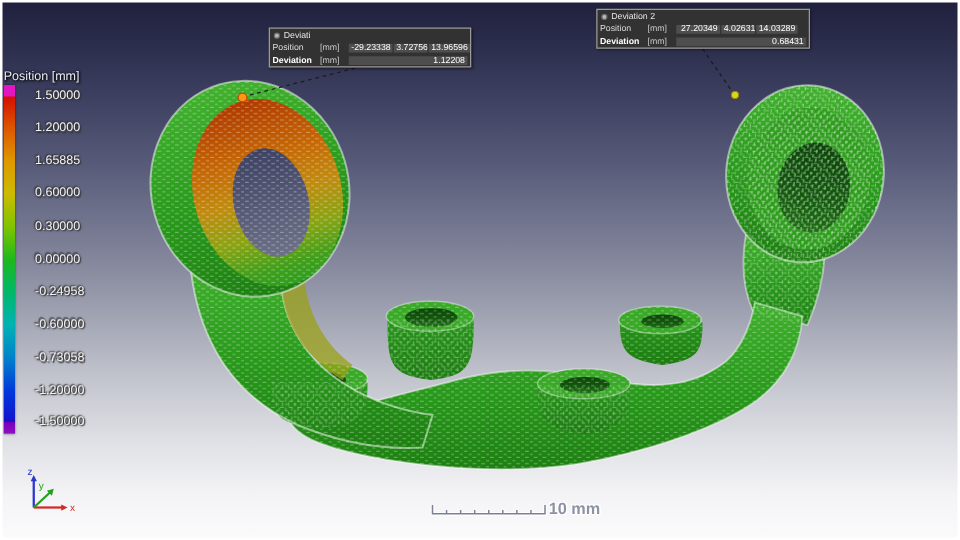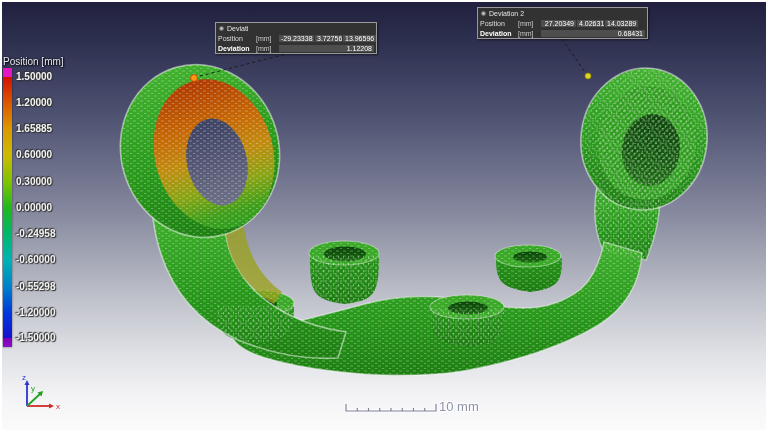--- a/index.html
+++ b/index.html
@@ -17,41 +17,41 @@
   
   .legend{position:absolute;left:3px;top:56px;width:92px;height:300px;z-index:3;}
   .legend-title{position:absolute;left:0;top:0;font-size:10px;color:#e9e9f3;
     text-shadow:1px 1px 2px #000,0 0 2px #000;white-space:nowrap;}
   .legend-bar{position:absolute;left:0;top:12px;width:9px;height:279px;
     background:linear-gradient(180deg,
       #e216c2 0%, #e216c2 3.2%, #d51000 3.4%, #dd5800 12.5%, #dd9900 21.9%,
       #cdbb00 31.2%, #7ec400 40.9%, #1eb81e 50.2%, #00b86a 59.5%, #00b3b3 68.8%,
       #0080cc 78.5%, #0038dd 87.8%, #1512cc 96.6%, #7a00b8 96.8%, #8c10c4 100%);
     box-shadow:0 0 2px rgba(0,0,0,.5);}
-  .legend-tick{position:absolute;left:13px;font-size:10px;color:#f4f4f4;white-space:nowrap;
-    text-shadow:0 0 2px #333,1px 1px 1px #333,-1px -1px 1px #333;font-weight:bold;}
+  .legend-tick{position:absolute;left:25px;font-size:10px;color:#f4f4f4;white-space:nowrap;
+    text-shadow:0 0 2px #333,1px 1px 1px #333,-1px -1px 1px #333;}
 
   
   .ann{position:absolute;background:#323232;border:1px solid #9a9a9a;
     box-shadow:1px 1px 2px rgba(0,0,0,.5);font-size:7px;color:#dddddd;z-index:4;}
   .ann-title{display:flex;align-items:center;gap:3px;height:9px;padding:1px 3px 0 3px;color:#e4e4e4;overflow:hidden;}
   .flag{width:5px;height:5px;border-radius:50%;background:#b9b9b9;border:1px solid #6e6e6e;box-sizing:border-box;flex:0 0 auto;}
   .ann-row{display:flex;align-items:center;height:10px;padding:0 2px;overflow:hidden;}
   .ann-label{width:38px;flex:0 0 auto;}
   .ann-unit{width:22px;flex:0 0 auto;color:#c9c9c9;}
   .ann-cell{background:#4e4e4e;color:#ffffff;text-align:right;padding:0 2px;margin-left:1px;
     box-sizing:border-box;flex:0 0 auto;overflow:hidden;}
   .c1{width:35px}.c2{width:27px}.c3{width:33px}
   .dev .ann-label{font-weight:bold;color:#ffffff;}
   .cell-wide{flex:1 1 auto;}
   #ann1{left:215px;top:22px;width:160px;}
   #ann2{left:477px;top:7px;width:169px;}
 
   
-  .scalebar-label{position:absolute;left:439px;top:399px;font-size:13px;font-weight:normal;
+  .scalebar-label{position:absolute;left:439px;top:399px;font-size:13px;font-weight:bold;
     color:#8d92a6;z-index:3;
     text-shadow:-1px -1px 0 #fff,1px -1px 0 #fff,-1px 1px 0 #fff,1px 1px 0 #fff,0 0 2px #fff;}
 </style>
 </head>
 <body>
 
 <svg class="scene" width="768" height="432" viewBox="0 0 768 432">
   <defs>
     <linearGradient id="gBody" x1="0" y1="0" x2="0" y2="1">
       <stop offset="0" stop-color="#41b12e"></stop>
@@ -203,21 +203,21 @@
   <div class="legend-title">Position [mm]</div>
   <div class="legend-bar"></div>
   <span class="legend-tick" style="top:15px">1.50000</span>
   <span class="legend-tick" style="top:41px">1.20000</span>
   <span class="legend-tick" style="top:67px">1.65885</span>
   <span class="legend-tick" style="top:93px">0.60000</span>
   <span class="legend-tick" style="top:120px">0.30000</span>
   <span class="legend-tick" style="top:146px">0.00000</span>
   <span class="legend-tick" style="top:172px">-0.24958</span>
   <span class="legend-tick" style="top:198px">-0.60000</span>
-  <span class="legend-tick" style="top:225px">-0.55298</span>
+  <span class="legend-tick" style="top:225px">-0.73058</span>
   <span class="legend-tick" style="top:251px">-1.20000</span>
   <span class="legend-tick" style="top:276px">-1.50000</span>
 </div>
 
 <div class="ann" id="ann1">
   <div class="ann-title">
     <span class="flag"></span>
     <span>Deviati</span>
   </div>
   <div class="ann-row">

